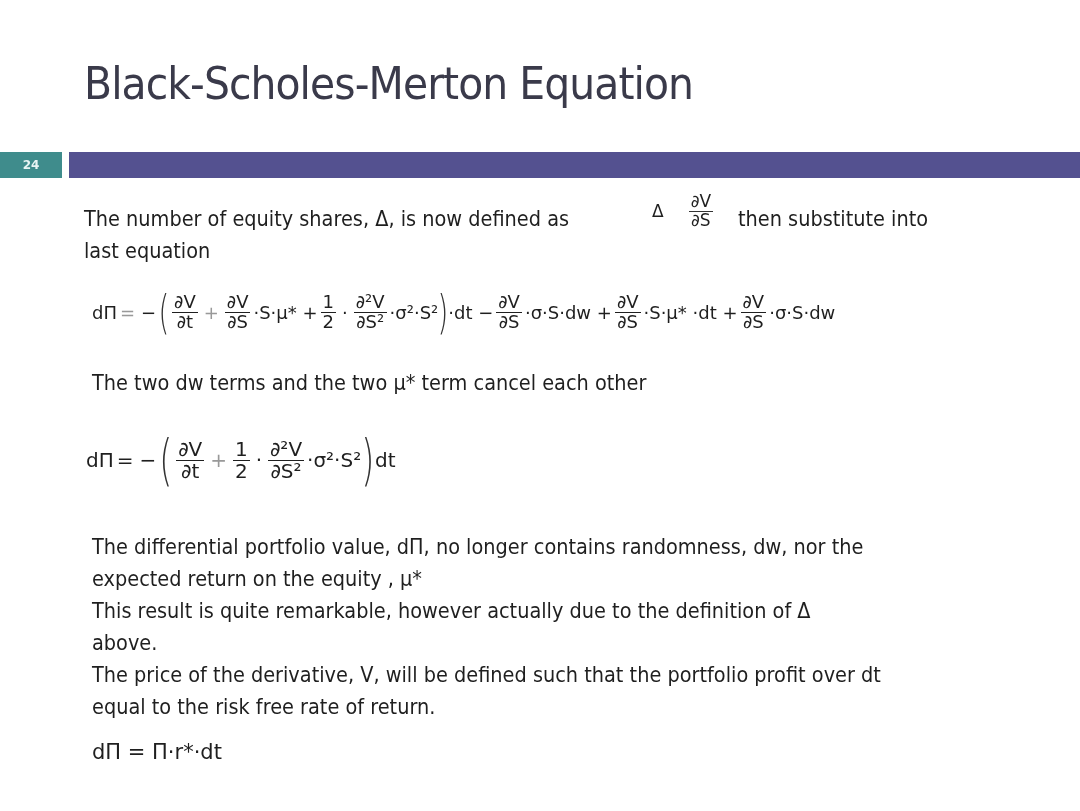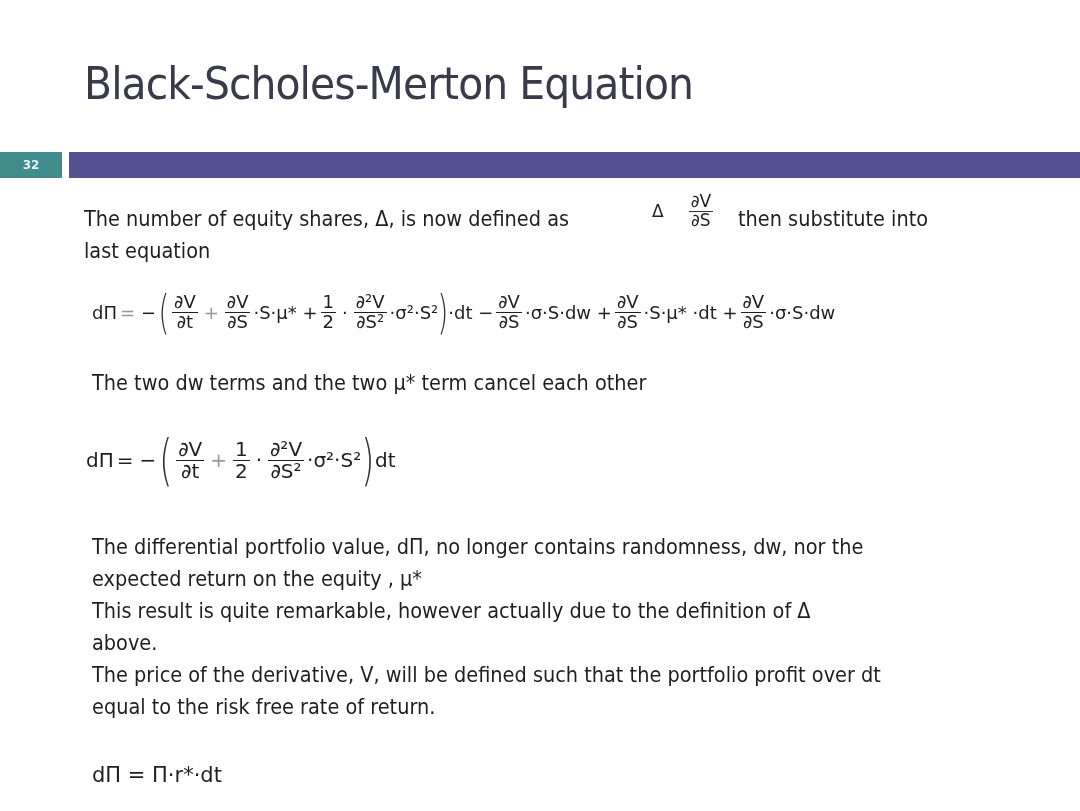--- a/index.html
+++ b/index.html
@@ -32,21 +32,21 @@
   .frac .den { padding:0 2px; }
   .paren { font-size:46px; font-weight:200; color:#333; line-height:1; transform:scaleX(0.6); margin:0 -4px; }
   .op { margin:0 3px; }
   .light { color:#999; }
   .dot { margin:0 3px; }
 </style>
 </head>
 <body>
 
 <div class="title">Black-Scholes-Merton Equation</div>
-<div class="slide-num">32</div>
+<div class="slide-num">24</div>
 <div class="band"></div>
 
 <div class="txt" style="left:84px; top:207px;">The number of equity shares, Δ, is now defined as</div>
 <div class="math" style="left:652px; top:193px; font-size:17px;">
   <span style="margin-right:22px;">Δ</span>
   <span class="frac">
     <span class="num" style="border-bottom:1.5px solid #333;">∂V</span>
     <span class="den">∂S</span>
   </span>
 </div>
@@ -123,13 +123,13 @@
   <span>dt</span>
 </div>
 
 <div class="txt" style="left:92px; top:535px;">The differential portfolio value, dΠ, no longer contains randomness, dw, nor the</div>
 <div class="txt" style="left:92px; top:567px;">expected return on the equity , μ*</div>
 <div class="txt" style="left:92px; top:599px;">This result is quite remarkable, however  actually due to the definition of Δ</div>
 <div class="txt" style="left:92px; top:631px;">above.</div>
 <div class="txt" style="left:92px; top:663px;">The price of the derivative, V, will be defined such that the portfolio profit over dt</div>
 <div class="txt" style="left:92px; top:695px;">equal to the risk free rate of return.</div>
 
-<div class="math" style="left:92px; top:763px; font-size:21px;">dΠ = Π·r*·dt</div>
+<div class="math" style="left:92px; top:740px; font-size:21px;">dΠ = Π·r*·dt</div>
 
 </body></html>

